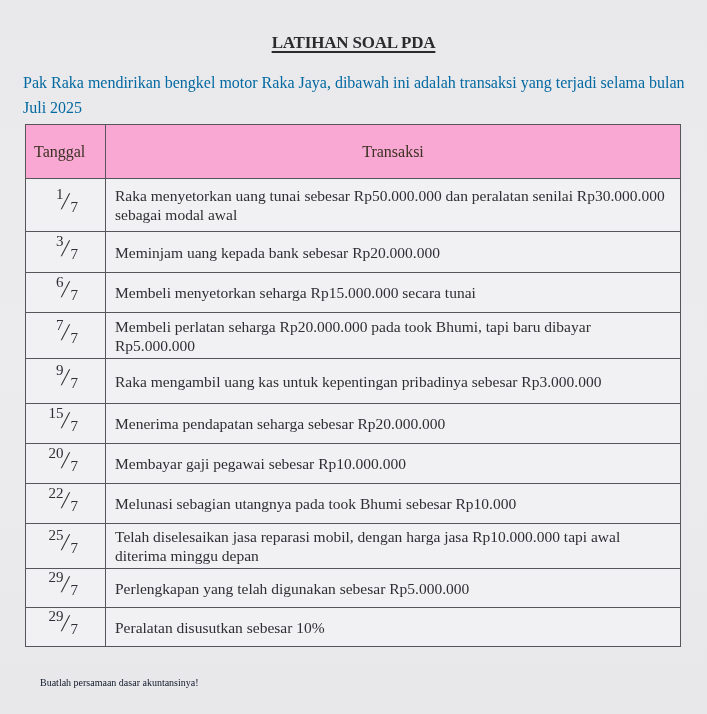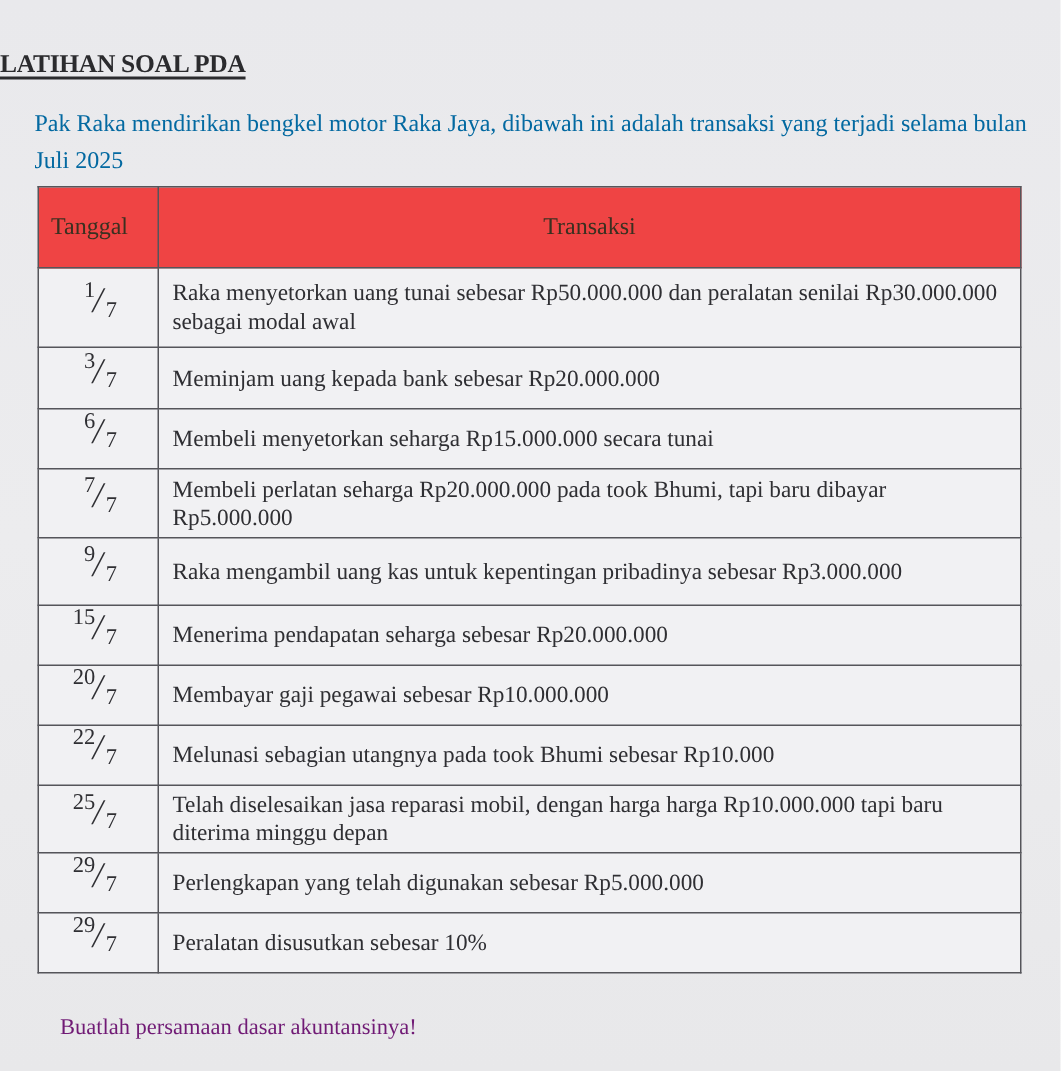--- a/index.html
+++ b/index.html
@@ -5,20 +5,21 @@
     html, body { margin: 0; padding: 0; }
     body {
       width: 707px; height: 714px; overflow: hidden;
       background: linear-gradient(180deg, #e9e9ec 0%, #ececee 50%, #e8e8ea 100%);
       font-family: "Liberation Serif", "DejaVu Serif", serif;
       color: #2b2b2e;
       position: relative;
     }
     .title {
       position: absolute; left: 0; right: 0; top: 33px;
+      text-align: center;
       font-size: 17px; font-weight: bold;
       letter-spacing: -0.2px;
     }
     .title span { text-decoration: underline; text-underline-offset: 3px; text-decoration-thickness: 1.5px; }
     .intro {
       position: absolute; left: 23px; top: 70px; width: 665px;
       font-size: 16px; line-height: 25px;
       color: #0369a1;
     }
     table {
@@ -27,41 +28,41 @@
       border-collapse: collapse;
       font-size: 15.5px;
       color: #2f2f33;
     }
     td, th {
       border: 1px solid #55555a;
       padding: 0 8px;
       vertical-align: middle;
     }
     thead th {
-      background: #ef4444;
+      background: #f9a8d4;
       font-weight: normal;
       height: 53px;
       font-size: 16px;
       color: #3a3020;
     }
     th.col-date { width: 63px; text-align: left; padding-left: 8px; }
     th.col-trans { }
     tbody tr { background: #f1f1f3; }
     td.date {
       width: 63px; text-align: center; position: relative;
       font-size: 15px;
     }
     .frac { display: inline-block; position: relative; width: 40px; height: 34px; }
     .frac .num { position: absolute; right: 22px; top: 0px; font-size: 15px; }
     .frac .slash { position: absolute; left: 16px; top: 2px; font-size: 24px; transform: skewX(-10deg); }
     .frac .den { position: absolute; left: 25px; top: 13px; font-size: 15px; }
     td.desc { line-height: 19px; padding: 1px 9px; }
     .footer {
       position: absolute; left: 40px; top: 677px;
-      font-size: 15px; color: #701a75;
+      font-size: 10px; color: #0f172a;
     }
   </style>
 </head>
 <body>
 
 <div class="title">
   <span>LATIHAN SOAL PDA</span>
 </div>
 
 <div class="intro">Pak Raka mendirikan bengkel motor Raka Jaya, dibawah ini adalah transaksi yang terjadi selama bulan Juli 2025</div>
@@ -101,21 +102,21 @@
     <tr style="height:40px">
       <td class="date"><span class="frac"><span class="num">20</span><span class="slash">/</span><span class="den">7</span></span></td>
       <td class="desc">Membayar gaji pegawai sebesar Rp10.000.000</td>
     </tr>
     <tr style="height:40px">
       <td class="date"><span class="frac"><span class="num">22</span><span class="slash">/</span><span class="den">7</span></span></td>
       <td class="desc">Melunasi sebagian utangnya pada took Bhumi sebesar Rp10.000</td>
     </tr>
     <tr style="height:45px">
       <td class="date"><span class="frac"><span class="num">25</span><span class="slash">/</span><span class="den">7</span></span></td>
-      <td class="desc">Telah diselesaikan jasa reparasi mobil, dengan harga harga Rp10.000.000 tapi baru diterima minggu depan</td>
+      <td class="desc">Telah diselesaikan jasa reparasi mobil, dengan harga jasa Rp10.000.000 tapi awal diterima minggu depan</td>
     </tr>
     <tr style="height:39px">
       <td class="date"><span class="frac"><span class="num">29</span><span class="slash">/</span><span class="den">7</span></span></td>
       <td class="desc">Perlengkapan yang telah digunakan sebesar Rp5.000.000</td>
     </tr>
     <tr style="height:39px">
       <td class="date"><span class="frac"><span class="num">29</span><span class="slash">/</span><span class="den">7</span></span></td>
       <td class="desc">Peralatan disusutkan sebesar 10%</td>
     </tr>
   </tbody>

